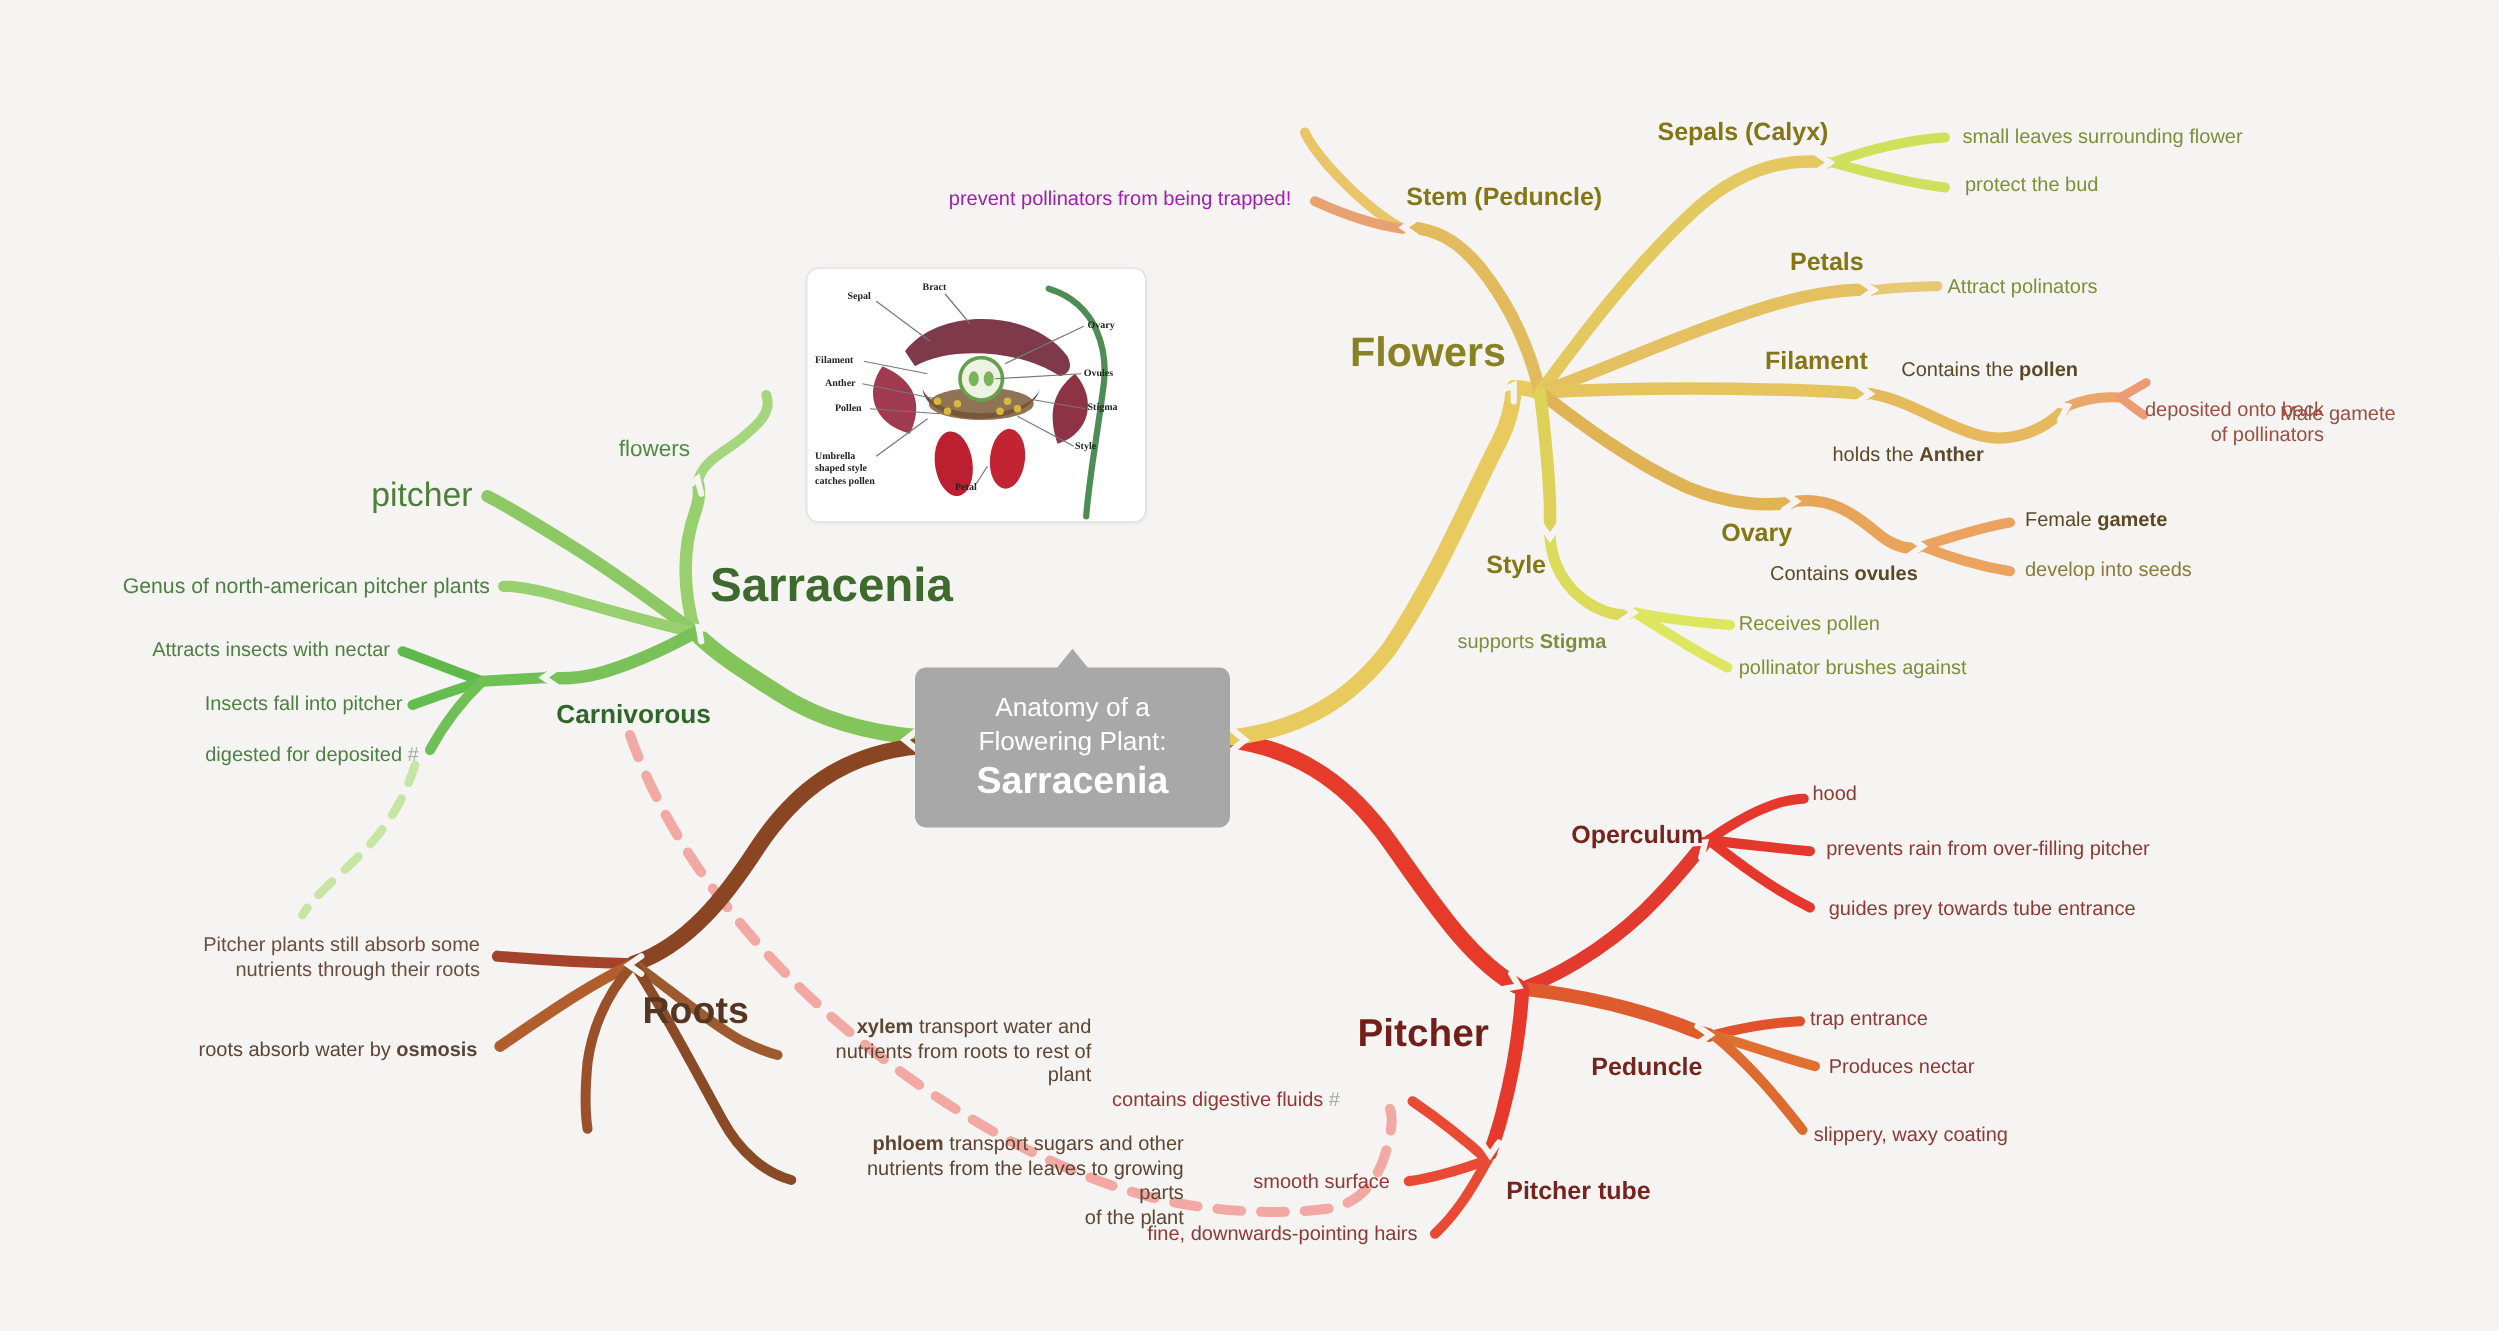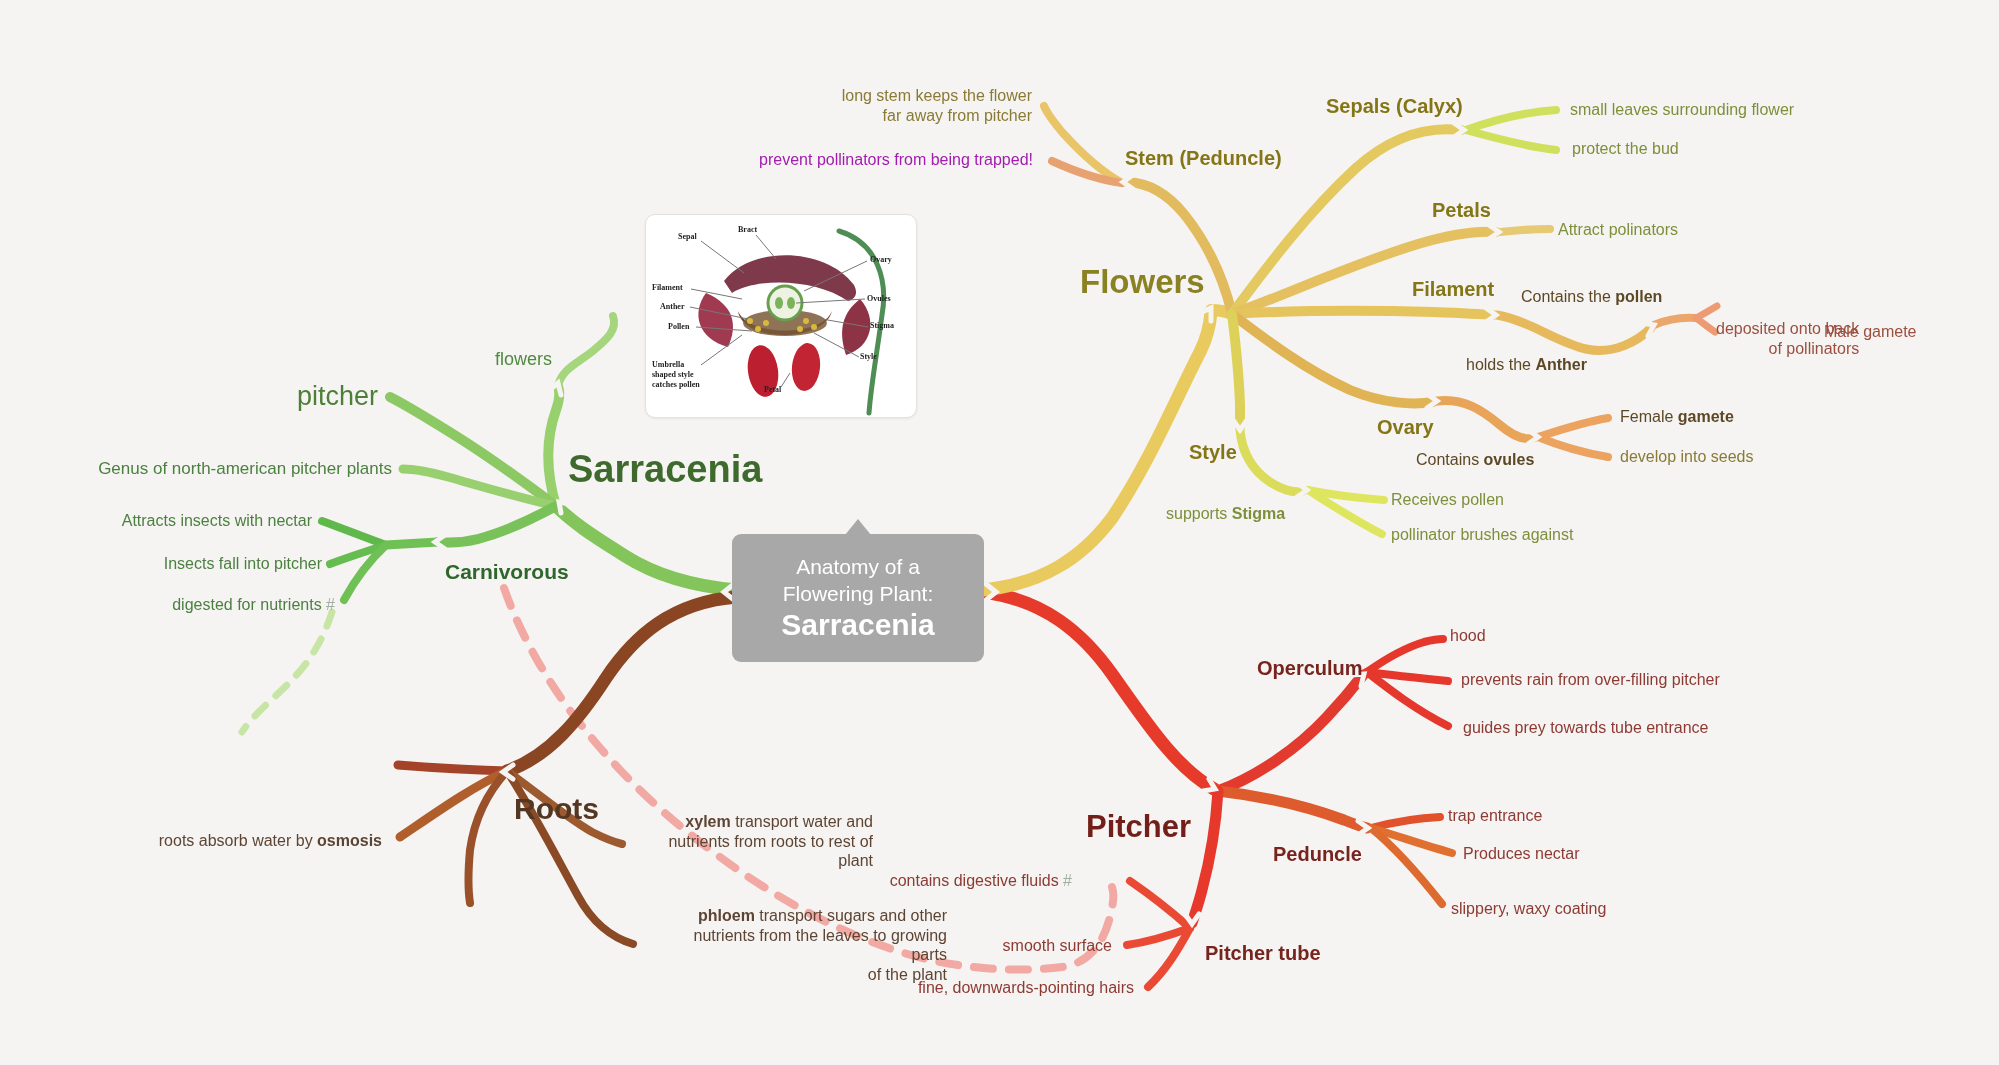--- a/index.html
+++ b/index.html
@@ -152,44 +152,44 @@
   </div>
 
   <div class="t c-green-title" style="left:568px;top:446px;">Sarracenia</div>
   <div class="t c-green-big ra" style="left:148px;top:380px;width:230px;">pitcher</div>
   <div class="t c-green-med ra" style="left:430px;top:349px;width:122px;">flowers</div>
   <div class="t c-green ra" style="left:60px;top:459px;width:332px;font-size:17px;">Genus of north-american pitcher plants</div>
 
   <div class="t c-carn" style="left:445px;top:559px;">Carnivorous</div>
   <div class="t c-green ra" style="left:70px;top:511px;width:242px;">Attracts insects with nectar</div>
   <div class="t c-green ra" style="left:80px;top:554px;width:242px;">Insects fall into pitcher</div>
-  <div class="t c-green ra" style="left:85px;top:595px;width:250px;"><span>digested for nutrients</span> <span class="hash">#</span></div>
+  <div class="t c-green ra" style="left:85px;top:595px;width:250px;"><span>digested for deposited</span> <span class="hash">#</span></div>
 
   <div class="t c-roots-title" style="left:514px;top:791px;">Roots</div>
+  <div class="t c-brown ra" style="left:92px;top:747px;width:292px;"><span>Pitcher plants still absorb some</span><span class="blk">nutrients through their roots</span></div>
   <div class="t c-brown2 ra" style="left:90px;top:831px;width:292px;"><span>roots absorb water by </span><b>osmosis</b></div>
   <div class="t c-brown2" style="left:655px;top:906px;width:292px;"><b>phloem</b><span> transport sugars and other nutrients from the leaves to growing parts</span><span class="blk">of the plant</span></div>
   <div class="t c-brown2" style="left:633px;top:812px;width:240px;"><b>xylem</b><span> transport water and nutrients from roots to rest of plant</span></div>
 
   <div class="t c-pitcher-title" style="left:1086px;top:808px;">Pitcher</div>
   <div class="t c-maroonb" style="left:1257px;top:656px;">Operculum</div>
   <div class="t c-maroon" style="left:1450px;top:626px;">hood</div>
   <div class="t c-maroon" style="left:1461px;top:670px;">prevents rain from over-filling pitcher</div>
   <div class="t c-maroon" style="left:1463px;top:718px;">guides prey towards tube entrance</div>
   <div class="t c-maroonb" style="left:1273px;top:842px;">Peduncle</div>
   <div class="t c-maroon" style="left:1448px;top:806px;">trap entrance</div>
   <div class="t c-maroon" style="left:1463px;top:844px;">Produces nectar</div>
   <div class="t c-maroon" style="left:1451px;top:899px;">slippery, waxy coating</div>
   <div class="t c-maroonb" style="left:1205px;top:941px;">Pitcher tube</div>
   <div class="t c-maroon ra" style="left:828px;top:871px;width:244px;"><span>contains digestive fluids</span> <span class="hash">#</span></div>
   <div class="t c-maroon ra" style="left:870px;top:936px;width:242px;">smooth surface</div>
   <div class="t c-maroon ra" style="left:872px;top:978px;width:262px;">fine, downwards-pointing hairs</div>
 
   <div class="t c-flowers-title" style="left:1080px;top:262px;">Flowers</div>
   <div class="t c-oliveb" style="left:1125px;top:146px;">Stem (Peduncle)</div>
-  <div class="t c-gold ra" style="left:760px;top:86px;width:272px;"><span>long stem keeps the flower</span><span class="blk">far away from pitcher</span></div>
   <div class="t c-gold2 ra" style="left:745px;top:150px;width:288px;">prevent pollinators from being trapped!</div>
   <div class="t c-oliveb" style="left:1326px;top:94px;">Sepals (Calyx)</div>
   <div class="t c-olive" style="left:1570px;top:100px;">small leaves surrounding flower</div>
   <div class="t c-olive" style="left:1572px;top:139px;">protect the bud</div>
   <div class="t c-oliveb" style="left:1432px;top:198px;">Petals</div>
   <div class="t c-olive" style="left:1558px;top:220px;">Attract polinators</div>
   <div class="t c-oliveb" style="left:1412px;top:277px;">Filament</div>
   <div class="t c-dbrown" style="left:1521px;top:287px;"><span>Contains the </span><b>pollen</b></div>
   <div class="t c-dbrown" style="left:1466px;top:355px;"><span>holds the </span><b>Anther</b></div>
   <div class="t c-rust" style="left:1824px;top:294px;margin-top:28px;">Male gamete</div>

